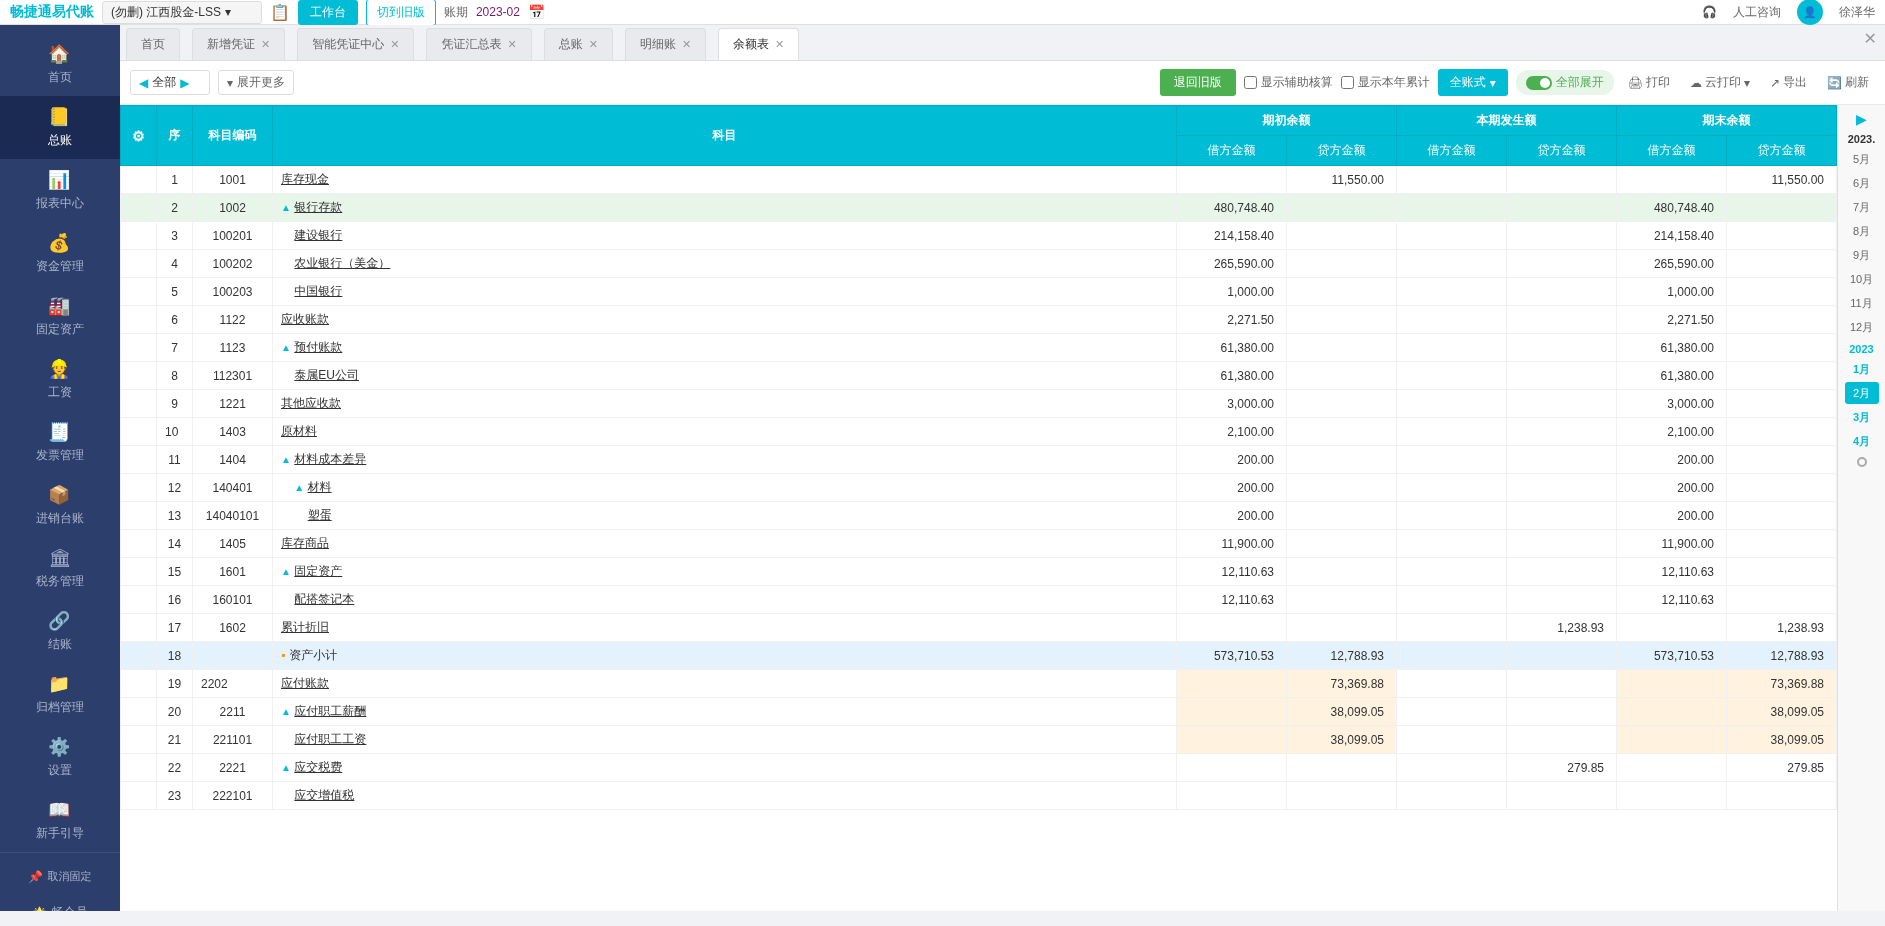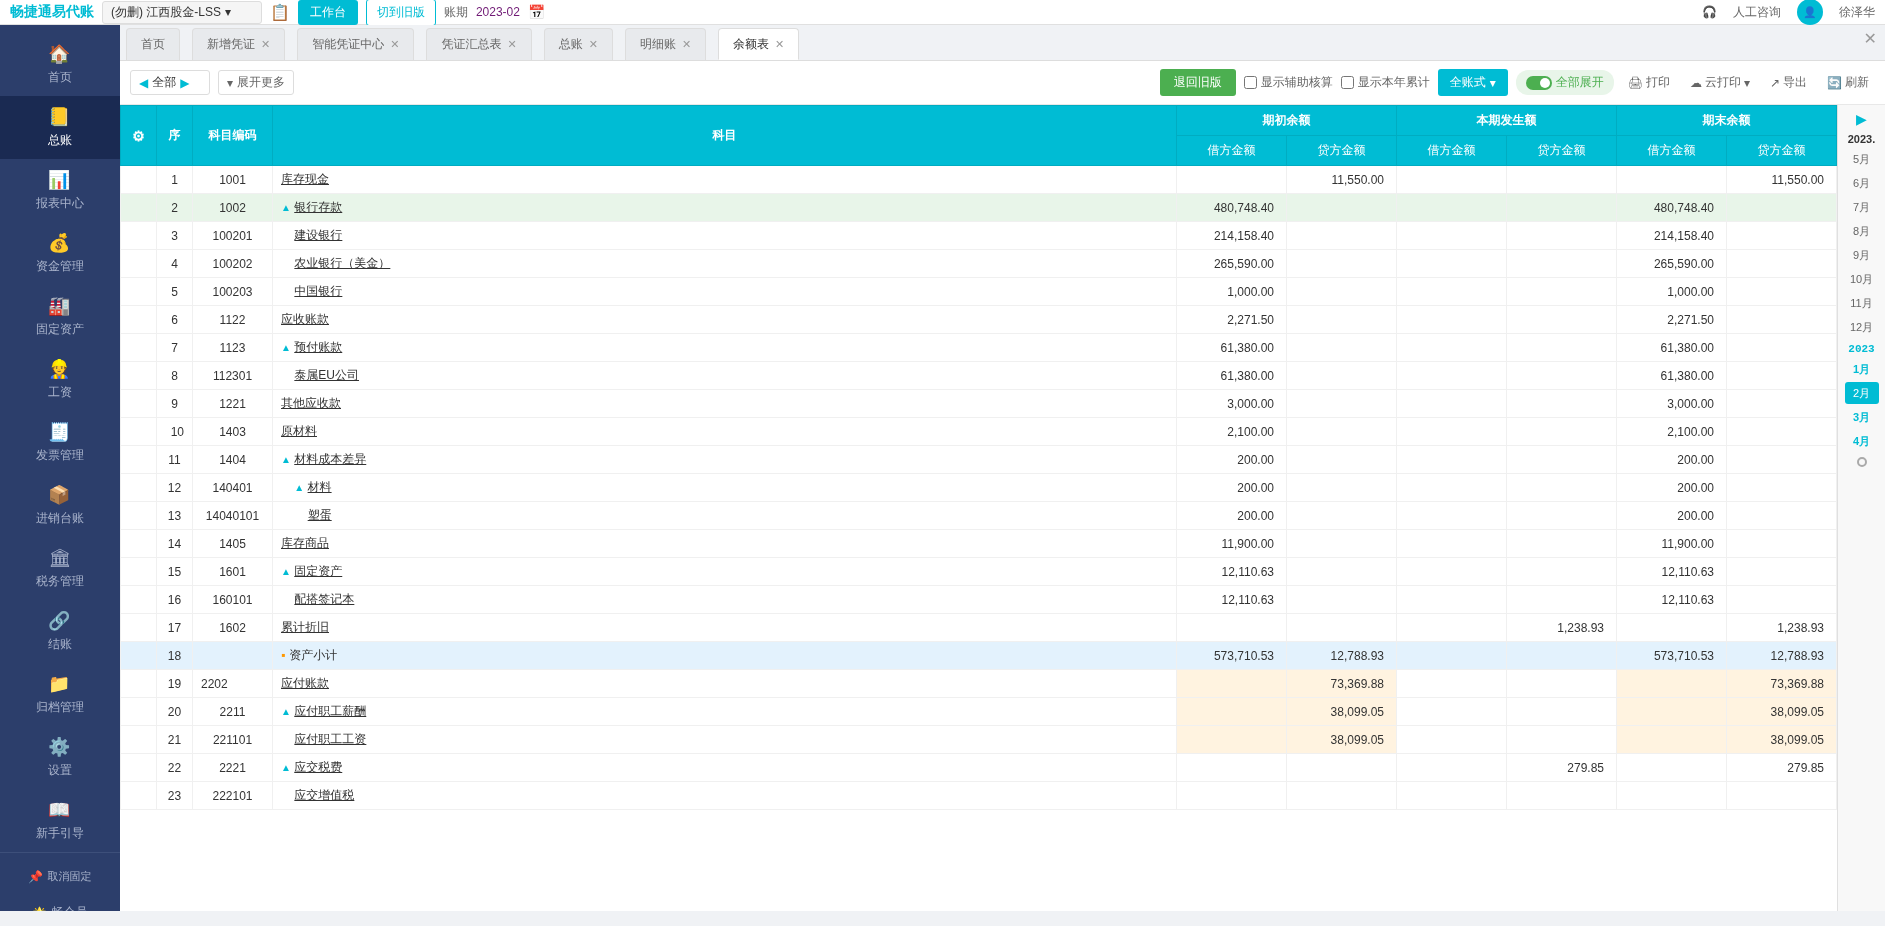--- a/index.html
+++ b/index.html
@@ -383,21 +383,21 @@
     <td class="name"><a>其他应收款</a></td>
     <td class="num">3,000.00</td>
     <td class="num"></td>
     <td class="num"></td>
     <td class="num"></td>
     <td class="num">3,000.00</td>
     <td class="num"></td>
   </tr>
               <tr>
     <td style="text-align:center;"></td>
-    <td style="text-align:right;margin-left:6px;">10</td>
+    <td style="text-align:left;margin-left:6px;">10</td>
     <td style="text-align:center;">1403</td>
     <td class="name"><a>原材料</a></td>
     <td class="num">2,100.00</td>
     <td class="num"></td>
     <td class="num"></td>
     <td class="num"></td>
     <td class="num">2,100.00</td>
     <td class="num"></td>
   </tr>
               <tr>
@@ -564,21 +564,21 @@
         <div class="timeline-expand">▶</div>
         <div class="timeline-year">2023.</div>
         <div class="timeline-month">5月</div>
         <div class="timeline-month">6月</div>
         <div class="timeline-month">7月</div>
         <div class="timeline-month">8月</div>
         <div class="timeline-month">9月</div>
         <div class="timeline-month">10月</div>
         <div class="timeline-month">11月</div>
         <div class="timeline-month">12月</div>
-        <div class="timeline-year" style="color:#00bcd4;font-family:Liberation Mono, monospace;">2023</div>
+        <div class="timeline-year" style="color:#00bcd4;">2023</div>
         <div class="timeline-month current-year">1月</div>
         <div class="timeline-month active">2月</div>
         <div class="timeline-month current-year">3月</div>
         <div class="timeline-month current-year">4月</div>
         <div style="width:10px;height:10px;border-radius:50%;border:2px solid #aaa;margin:4px auto;"></div>
       </div>
     </div>
 
   </div>
 </div>

